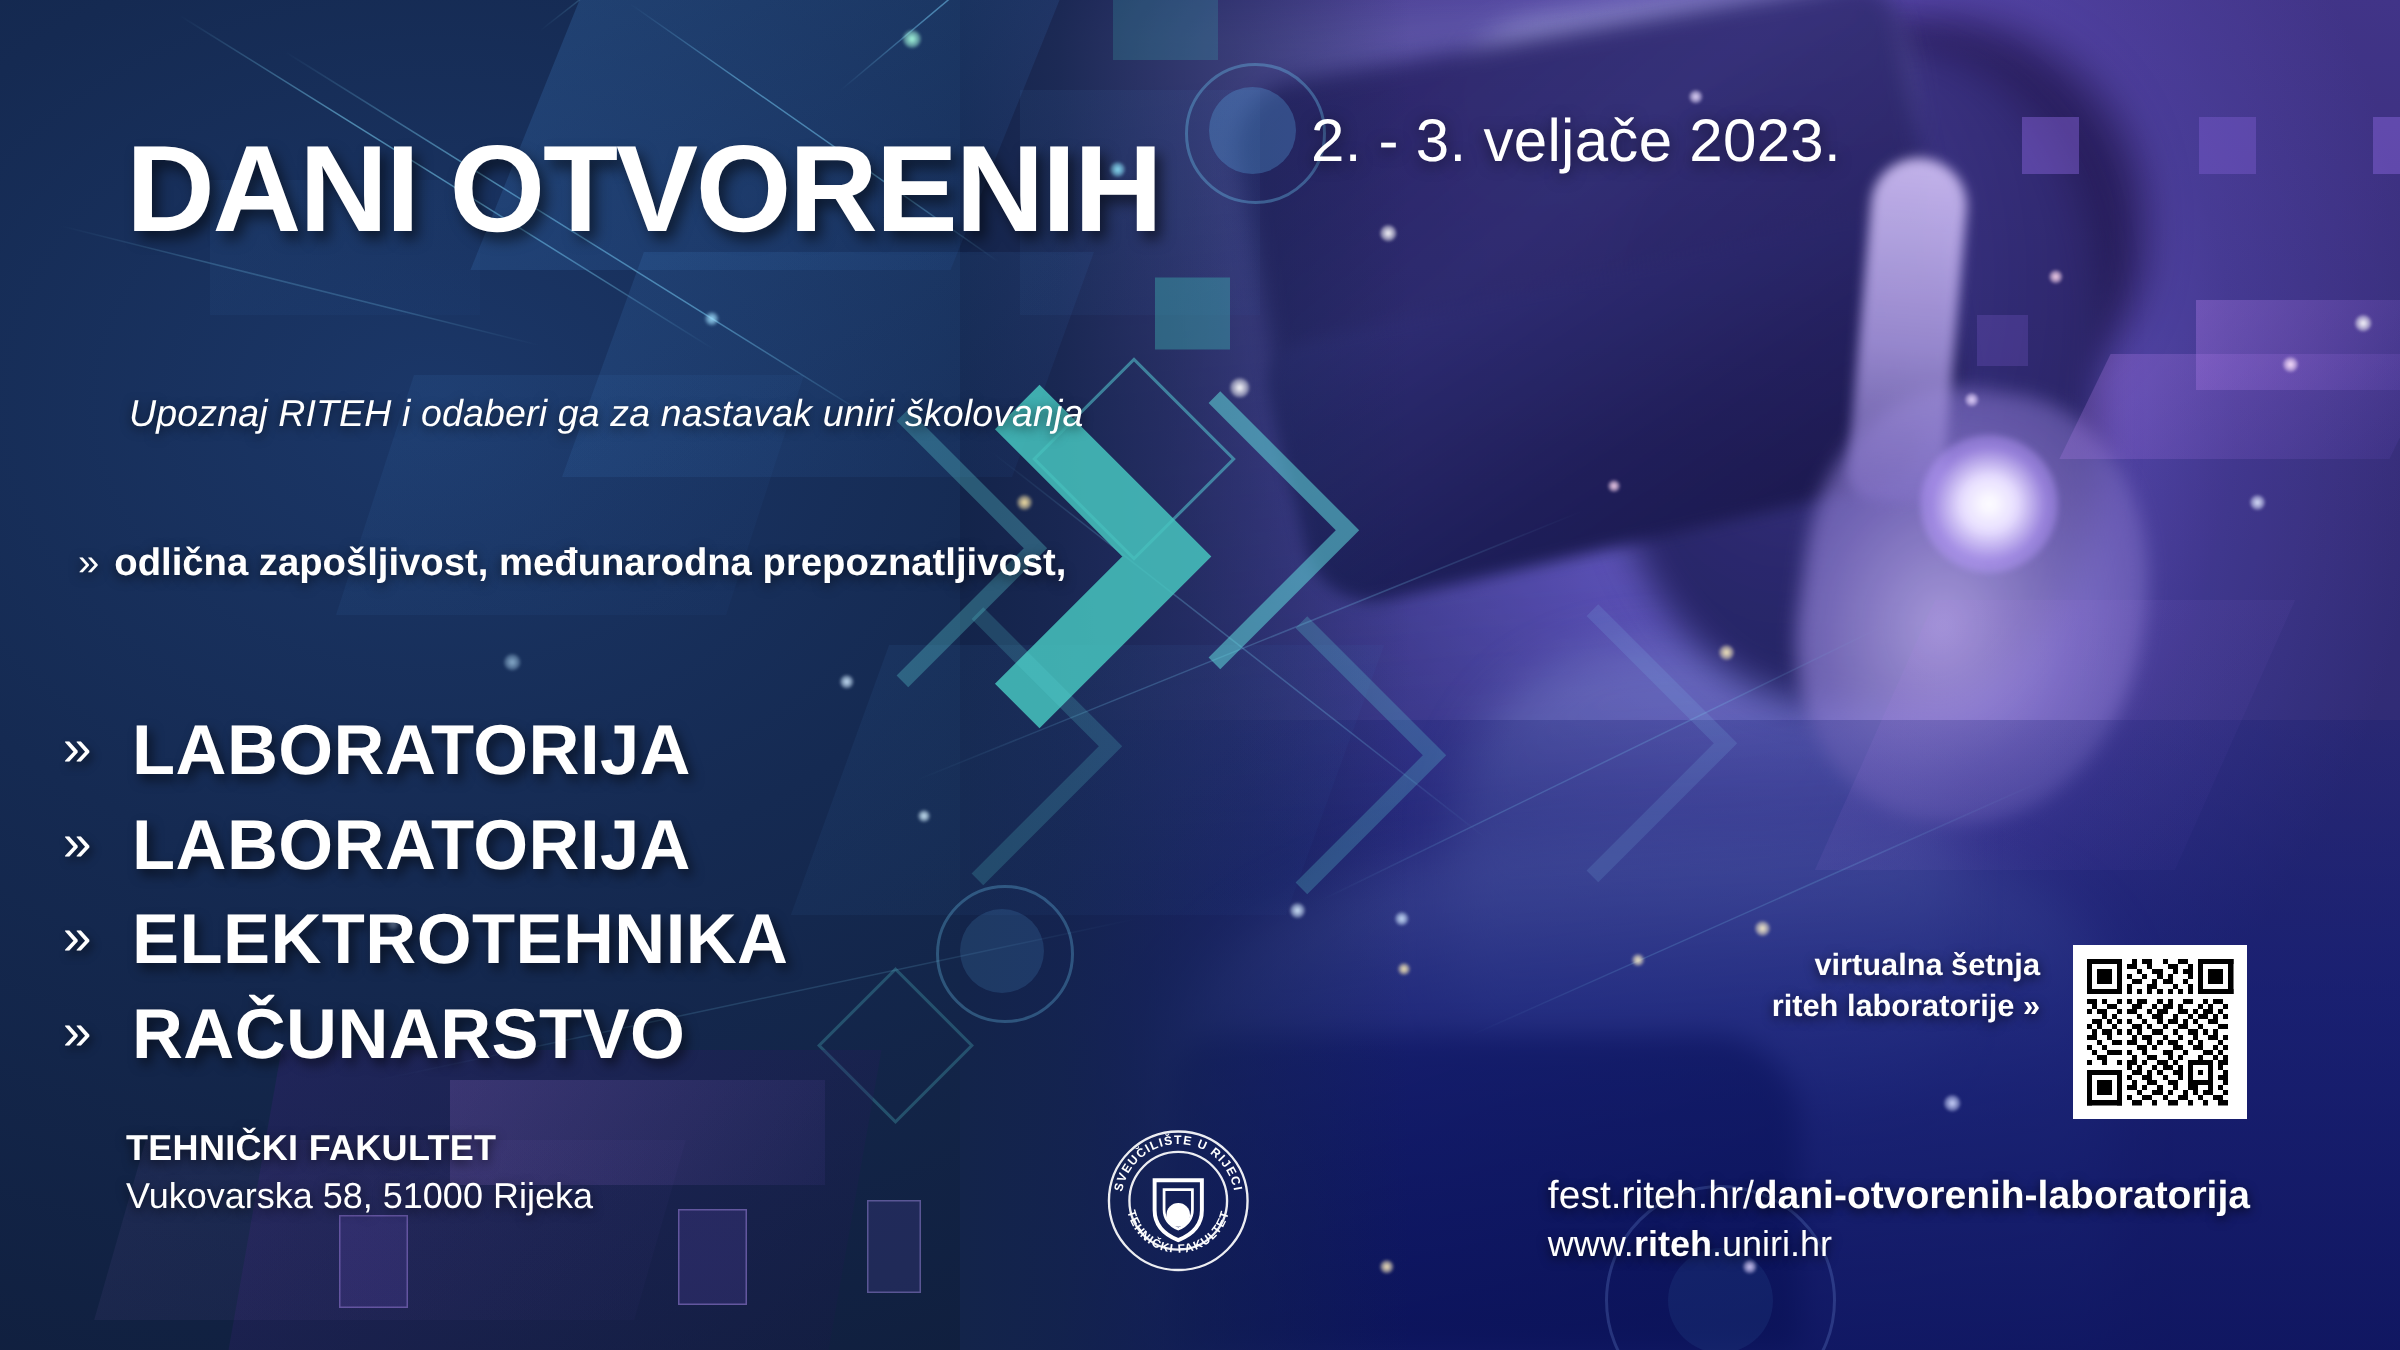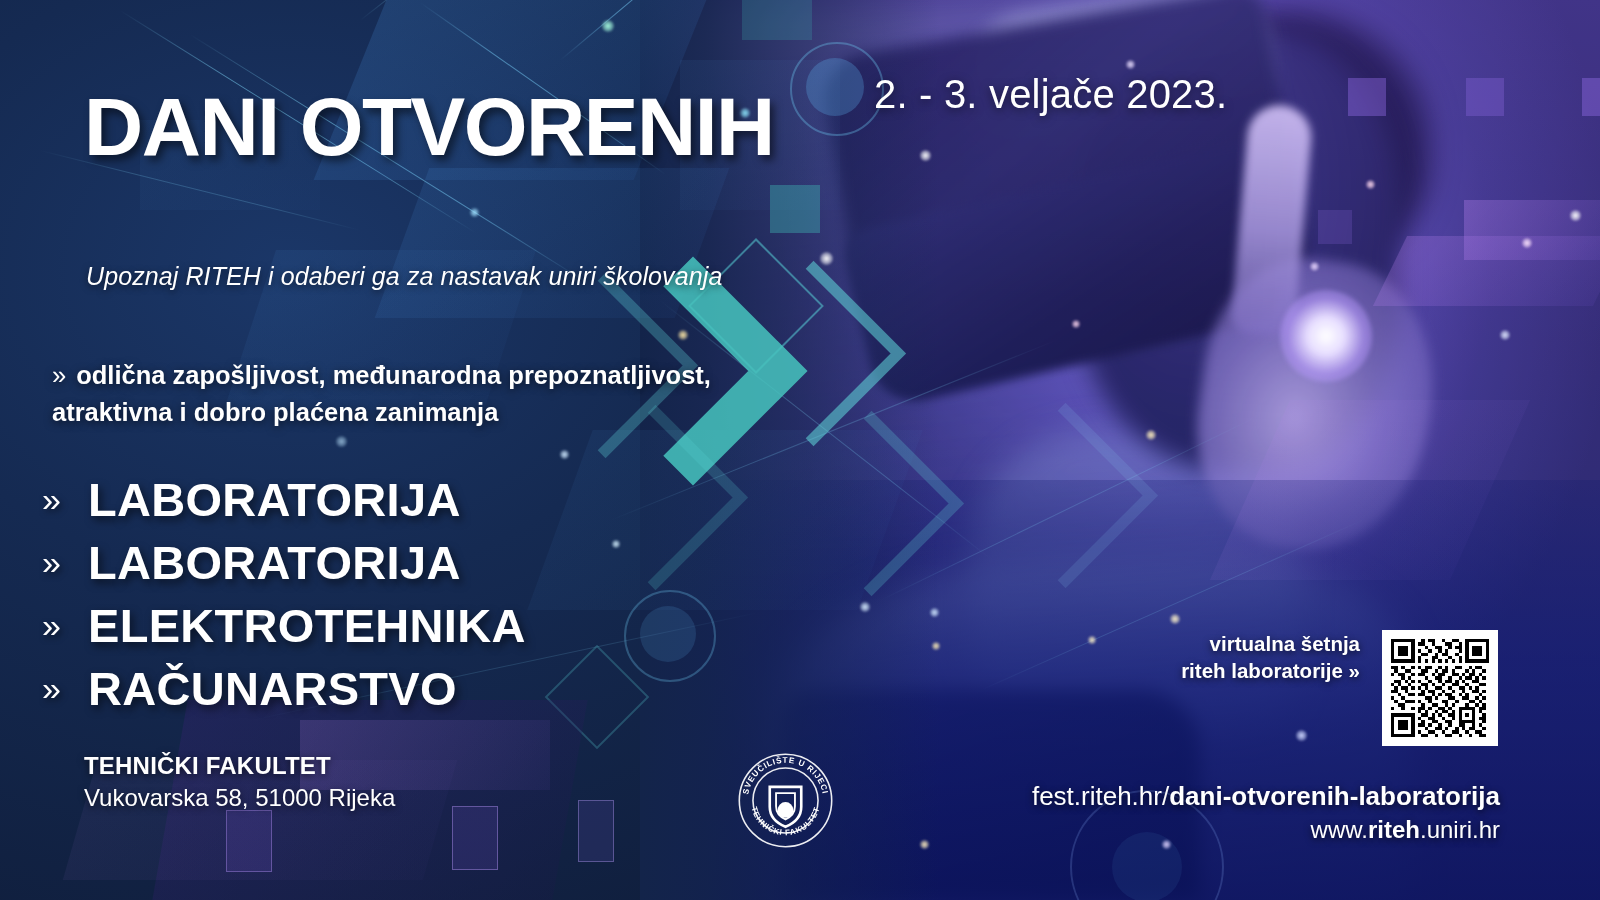--- a/index.html
+++ b/index.html
@@ -333,21 +333,21 @@
     width: 116px; height: 116px;
     background: #ffffff;
     padding: 9px;
     box-sizing: border-box;
   }
   .qr svg { display: block; width: 100%; height: 100%; }
 
   .urls {
     position: absolute;
     right: 100px; top: 780px;
-    text-align: right;
+    text-align: left;
     color: #ffffff;
     line-height: 1.3;
     text-shadow: 0 2px 7px rgba(0,0,0,.7);
   }
   .urls .u1 { font-size: 26px; font-weight: 400; }
   .urls .u2 { font-size: 24px; font-weight: 400; }
   .urls b { font-weight: 700; }
 </style>
 </head>
 <body>
@@ -463,21 +463,20 @@
     <div class="date">2. - 3. veljače 2023.</div>
 
     <div class="title">
       <span class="l1">DANI OTVORENIH</span>
     </div>
 
     <div class="tagline">Upoznaj RITEH i odaberi ga za nastavak uniri školovanja</div>
 
     <div class="blurb">
       <span class="chev">»</span><span>odlična zapošljivost, međunarodna prepoznatljivost,</span><br>
-      <span>atraktivna i dobro plaćena zanimanja</span>
     </div>
 
     <div class="programs">
       <div class="prog">
         <span class="pchev">»</span>
         <span class="plabel">LABORATORIJA</span>
       </div>
       <div class="prog">
         <span class="pchev">»</span>
         <span class="plabel">LABORATORIJA</span>

